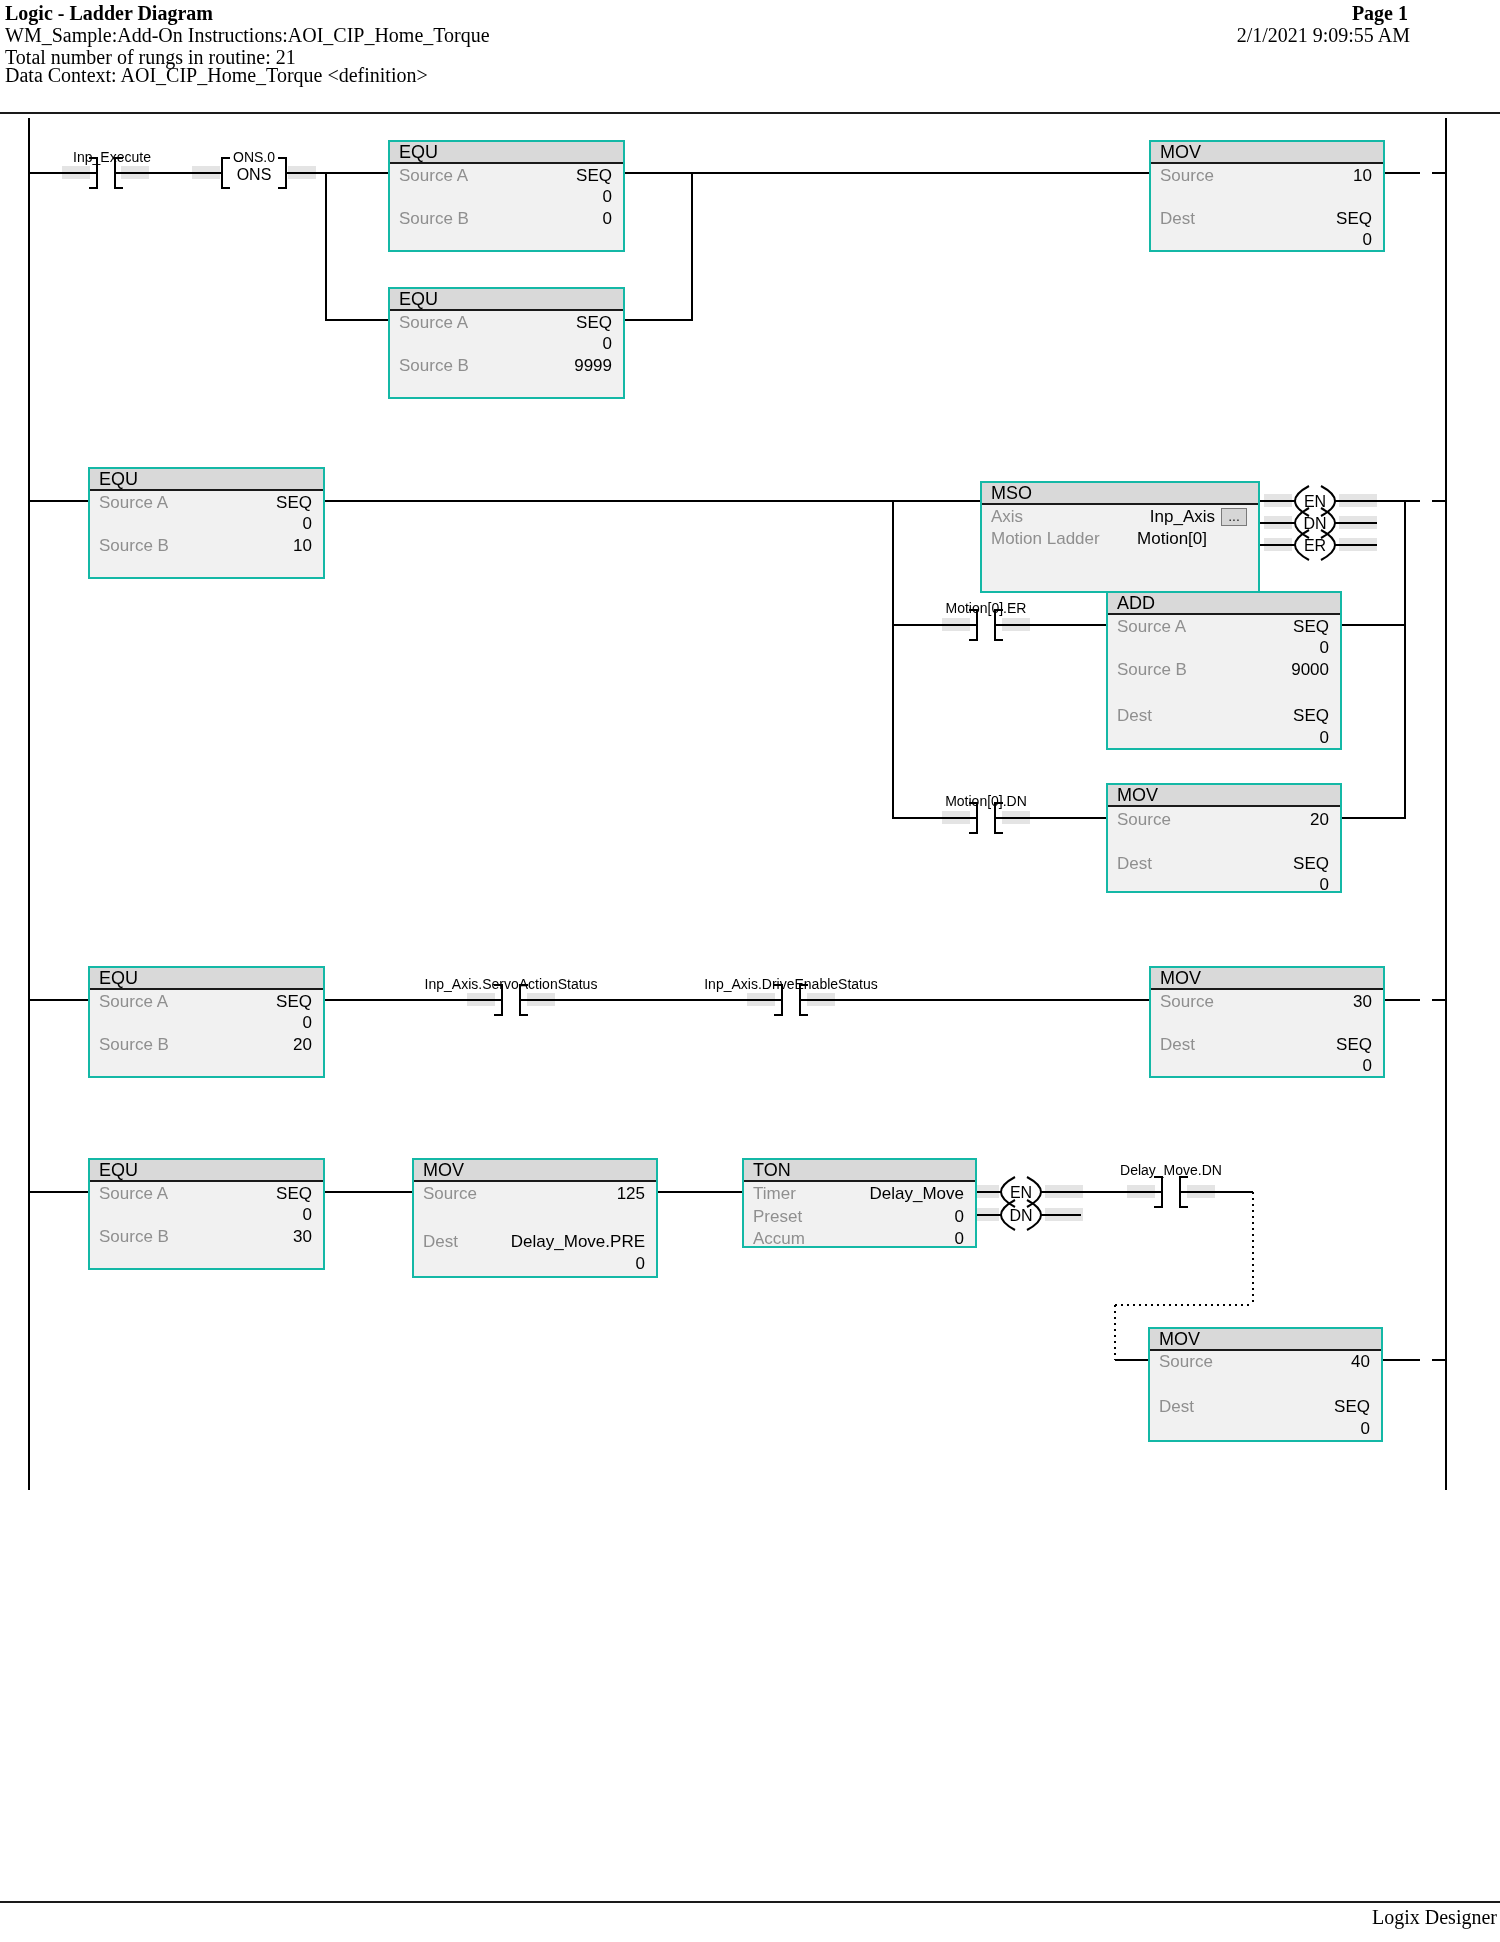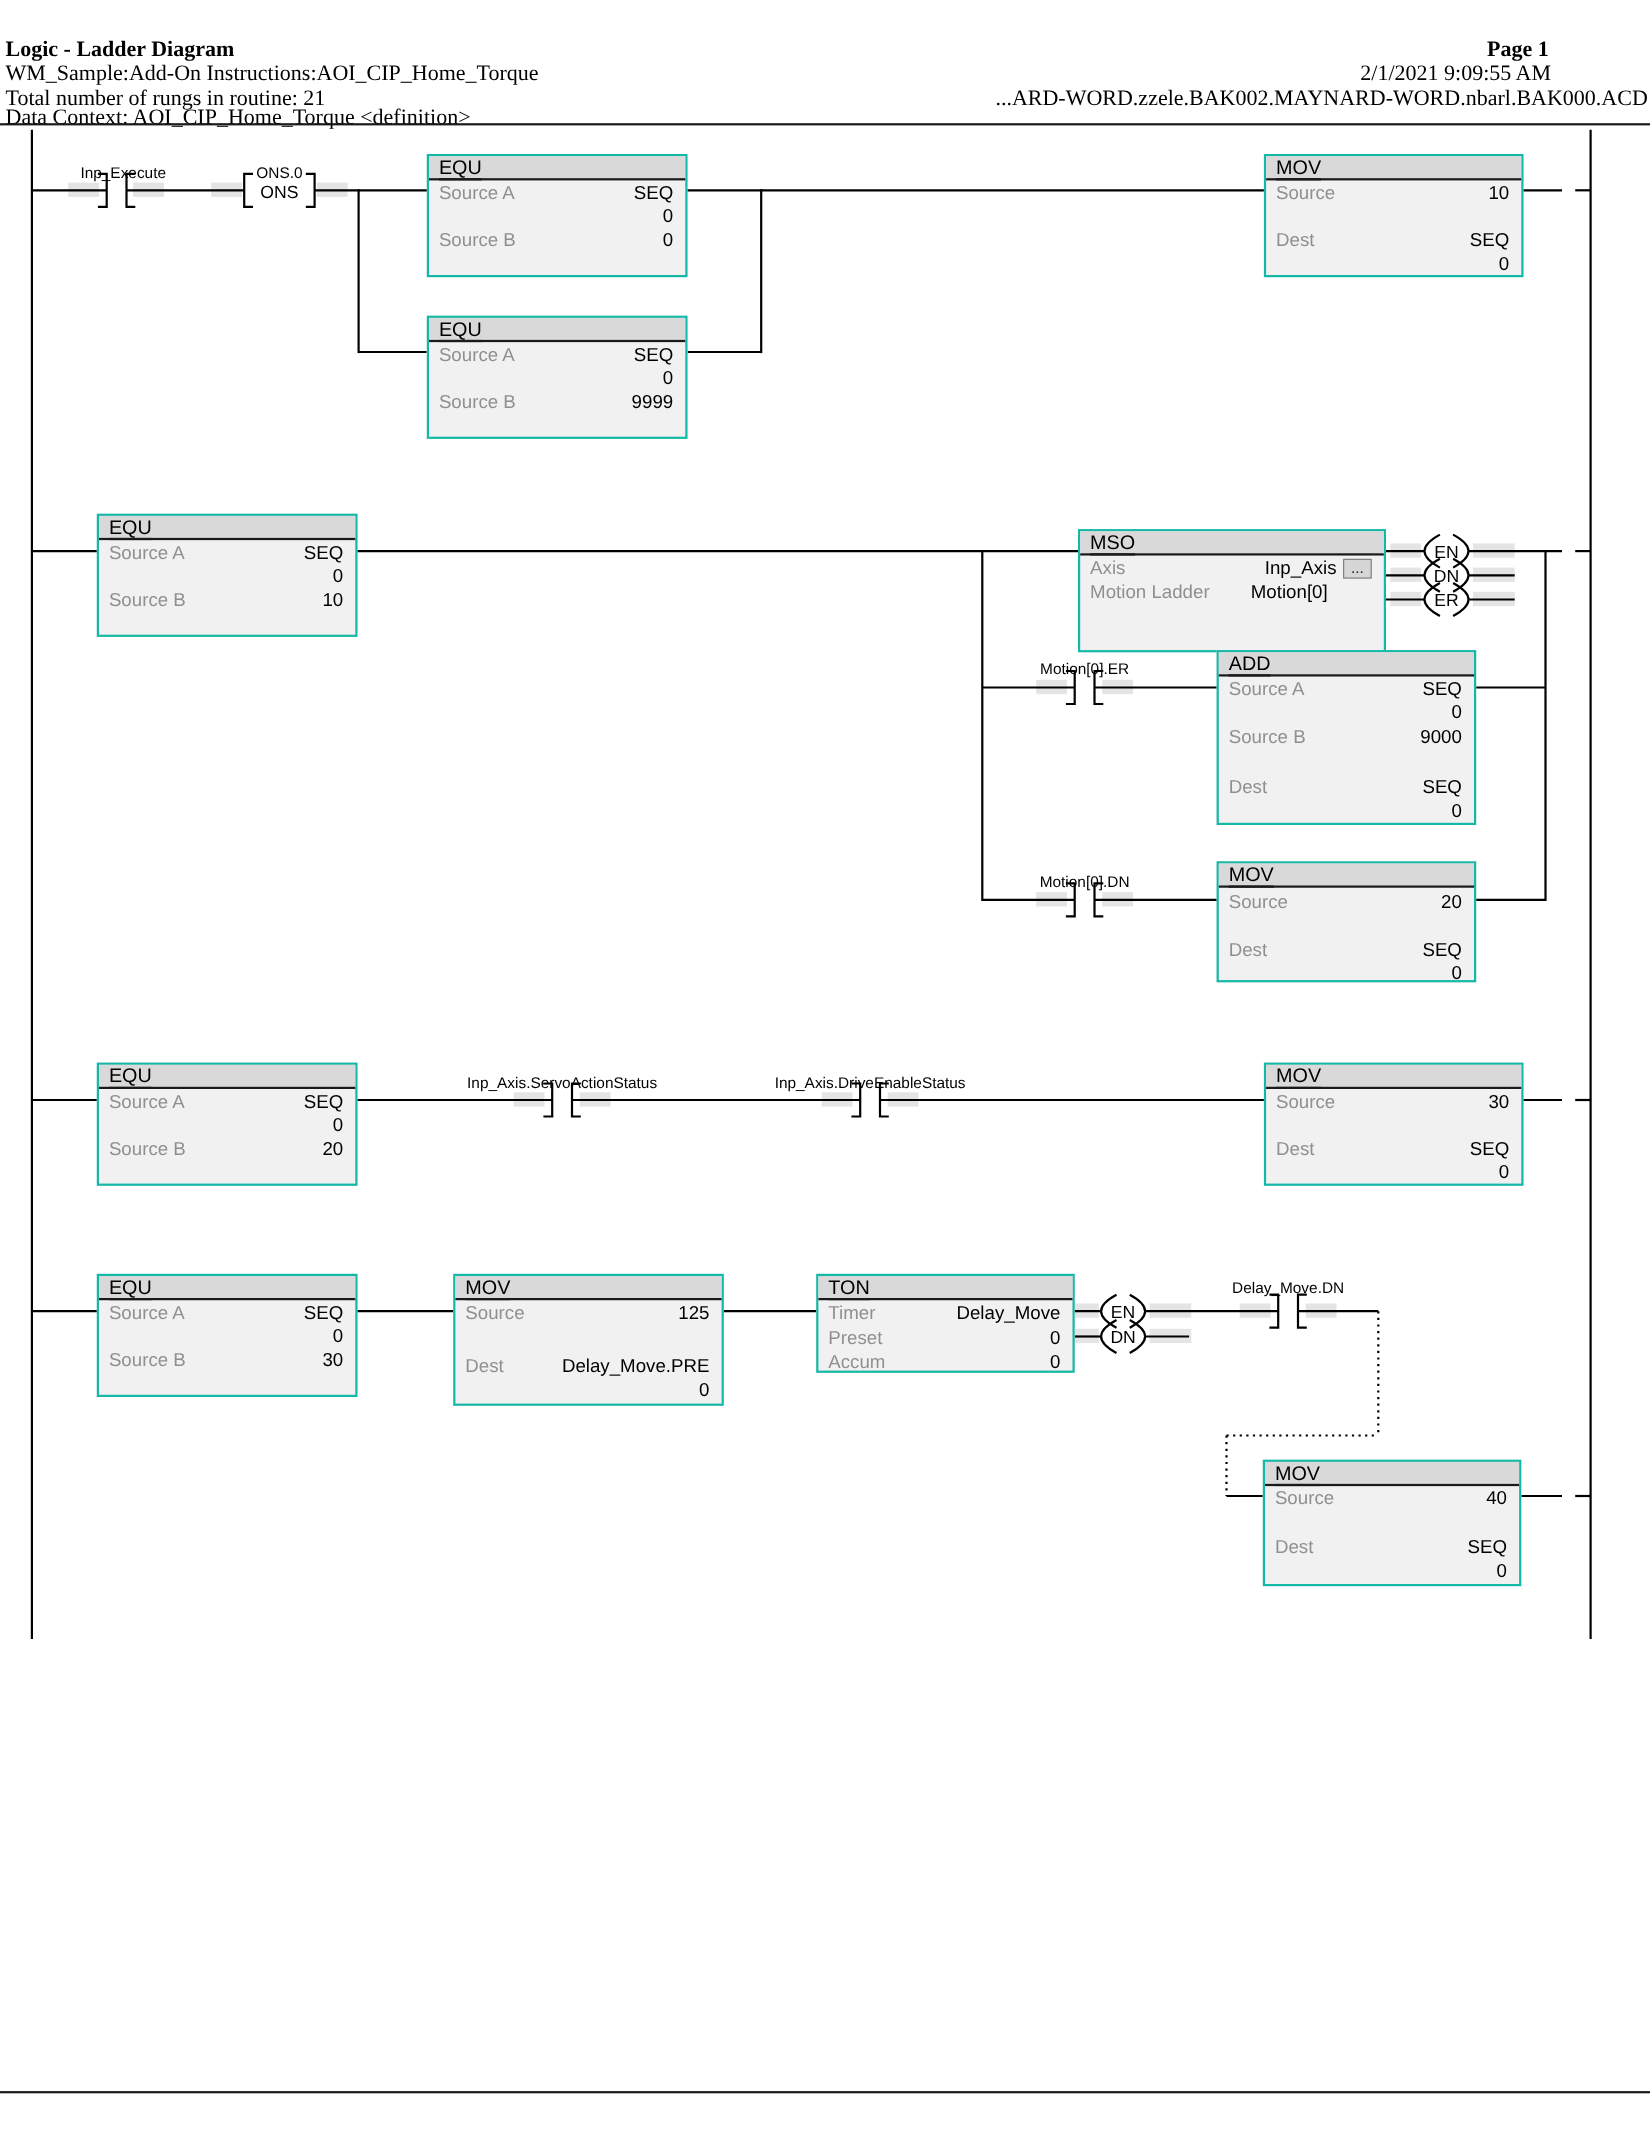--- a/index.html
+++ b/index.html
@@ -1,19 +1,19 @@
 <!DOCTYPE html>
 <html><head>
 <meta charset="utf-8">
 <style>
   html,body{margin:0;padding:0;background:#ffffff;}
   .page{position:relative;width:1500px;height:1942px;background:#fff;overflow:hidden;
         font-family:"Liberation Sans",sans-serif;color:#000;}
   
-  .ph{position:absolute;font-family:"Liberation Serif",serif;font-size:20px;line-height:22px;white-space:nowrap;margin-top:32px;}
+  .ph{position:absolute;font-family:"Liberation Serif",serif;font-size:20px;line-height:22px;white-space:nowrap;}
   .ph.b{font-weight:bold;}
   .rule{position:absolute;left:0;width:1500px;height:2px;background:#1a1a1a;}
   
   .ibox{position:absolute;background:#f1f1f1;border:2px solid #14b8a6;box-sizing:border-box;z-index:3;}
   .bh{height:20px;background:#d9d9d9;border-bottom:2px solid #1a1a1a;padding:0 0 0 9px;
       font-size:18px;line-height:20px;color:#000;}
   .bh span{border-bottom:2px solid #1a1a1a;}
   .bb{position:relative;width:100%;}
   .brow{position:absolute;left:9px;right:11px;height:20px;display:flex;align-items:center;
         font-size:17px;line-height:20px;white-space:nowrap;}
@@ -30,21 +30,20 @@
 </head>
 <body>
 
 <div class="page">
 
   <div class="ph b" style="left:5px;top:2px">Logic - Ladder Diagram</div>
   <div class="ph b" style="right:92px;top:2px">Page 1</div>
   <div class="ph" style="left:5px;top:24px">WM_Sample:Add-On Instructions:AOI_CIP_Home_Torque</div>
   <div class="ph" style="right:90px;top:24px">2/1/2021 9:09:55 AM</div>
   <div class="ph" style="left:5px;top:46px">Total number of rungs in routine: 21</div>
-  <div class="ph" style="right:2px;top:46px">...ARD-WORD.zzele.BAK002.MAYNARD-WORD.nbarl.BAK000.ACD</div>
   <div class="ph" style="left:5px;top:64px">Data Context: AOI_CIP_Home_Torque &lt;definition&gt;</div>
   <div class="rule" style="top:112px"></div>
 
   <svg class="wires" width="1500" height="1942">
     <g fill="#e4e4e4" stroke="none">
 
       <rect x="62" y="166" width="28" height="13"></rect>
         <rect x="121" y="166" width="28" height="13"></rect>
       <rect x="192" y="166" width="28" height="13"></rect>
         <rect x="288" y="166" width="28" height="13"></rect>

